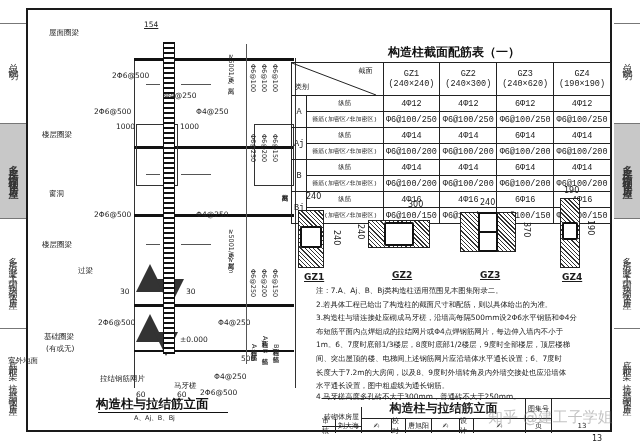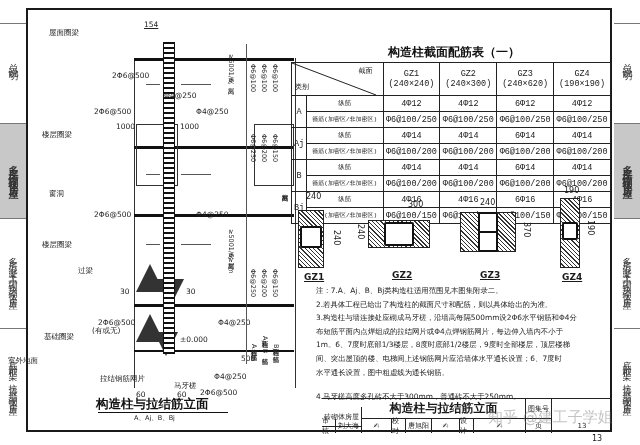--- a/index.html
+++ b/index.html
@@ -106,21 +106,21 @@
   <span class="ann" style="left:13px;top:175px;">窗洞</span>
   <span class="ann" style="left:58px;top:196px;">2Φ6@500</span>
   <span class="ann" style="left:160px;top:196px;">Φ4@250</span>
   <span class="ann" style="left:6px;top:226px;">楼层圈梁</span>
   <span class="ann" style="left:10px;top:252px;margin-left:32px;">过梁</span>
   <span class="ann" style="left:84px;top:273px;">30</span>
   <span class="ann" style="left:150px;top:273px;">30</span>
   <span class="ann" style="left:62px;top:304px;">2Φ6@500</span>
   <span class="ann" style="left:182px;top:304px;">Φ4@250</span>
   <span class="ann" style="left:8px;top:318px;">基础圈梁</span>
-  <span class="ann" style="left:10px;top:312px;margin-left:46px;">(有或无)</span>
+  <span class="ann" style="left:10px;top:330px;">(有或无)</span>
   <span class="ann" style="left:144px;top:321px;">±0.000</span>
   <span class="ann" style="left:-28px;top:342px;">室外地面</span>
   <span class="ann" style="left:64px;top:360px;">拉结钢筋网片</span>
   <span class="ann" style="left:178px;top:358px;">Φ4@250</span>
   <span class="ann" style="left:138px;top:367px;">马牙槎</span>
   <span class="ann" style="left:100px;top:376px;">60</span>
   <span class="ann" style="left:141px;top:376px;">60</span>
   <span class="ann" style="left:164px;top:374px;">2Φ6@500</span>
   <span class="ann" style="left:205px;top:340px;">500</span>
 
@@ -272,20 +272,21 @@
   <div class="lbl" style="left:2px;top:72px;">GZ4</div>
 </div>
 
 <div class="notes">
   <div>注：7.A、Aj、B、Bj类构造柱适用范围见本图集附录二。</div>
   <div>    2.若具体工程已给出了构造柱的截面尺寸和配筋，则以具体给出的为准。</div>
   <div>    3.构造柱与墙连接处应砌成马牙槎，沿墙高每隔500mm设2Φ6水平钢筋和Φ4分</div>
   <div>      布短筋平面内点焊组成的拉结网片或Φ4点焊钢筋网片，每边伸入墙内不小于</div>
   <div>      1m。6、7度时底部1/3楼层，8度时底部1/2楼层，9度时全部楼层，顶层楼梯</div>
   <div>      间、突出屋顶的楼、电梯间上述钢筋网片应沿墙体水平通长设置；6、7度时</div>
+  <div>      长度大于7.2m的大房间，以及8、9度时外墙转角及内外墙交接处也应沿墙体</div>
   <div>      水平通长设置，图中粗虚线为通长钢筋。</div>
 </div>
 <div class="notes" style="top: 390px; left: 316px;">
 <div>    4.马牙槎高度多孔砖不大于300mm，普通砖不大于250mm。</div>
   </div>
 
 <div class="tb">
   <div class="cell" style="left:0;top:8px;width:40px;height:20px;border-bottom:1px solid #222;font-family:Liberation Mono, monospace;">砖砌体房屋</div>
   <div class="cell" style="left:40px;top:0;width:164px;height:20px;border-bottom:1px solid #222;font-size:12px;font-weight:bold;">构造柱与拉结筋立面</div>
   <div class="cell" style="left:204px;top:0;width:26px;height:20px;border-bottom:1px solid #222;">图集号</div>

